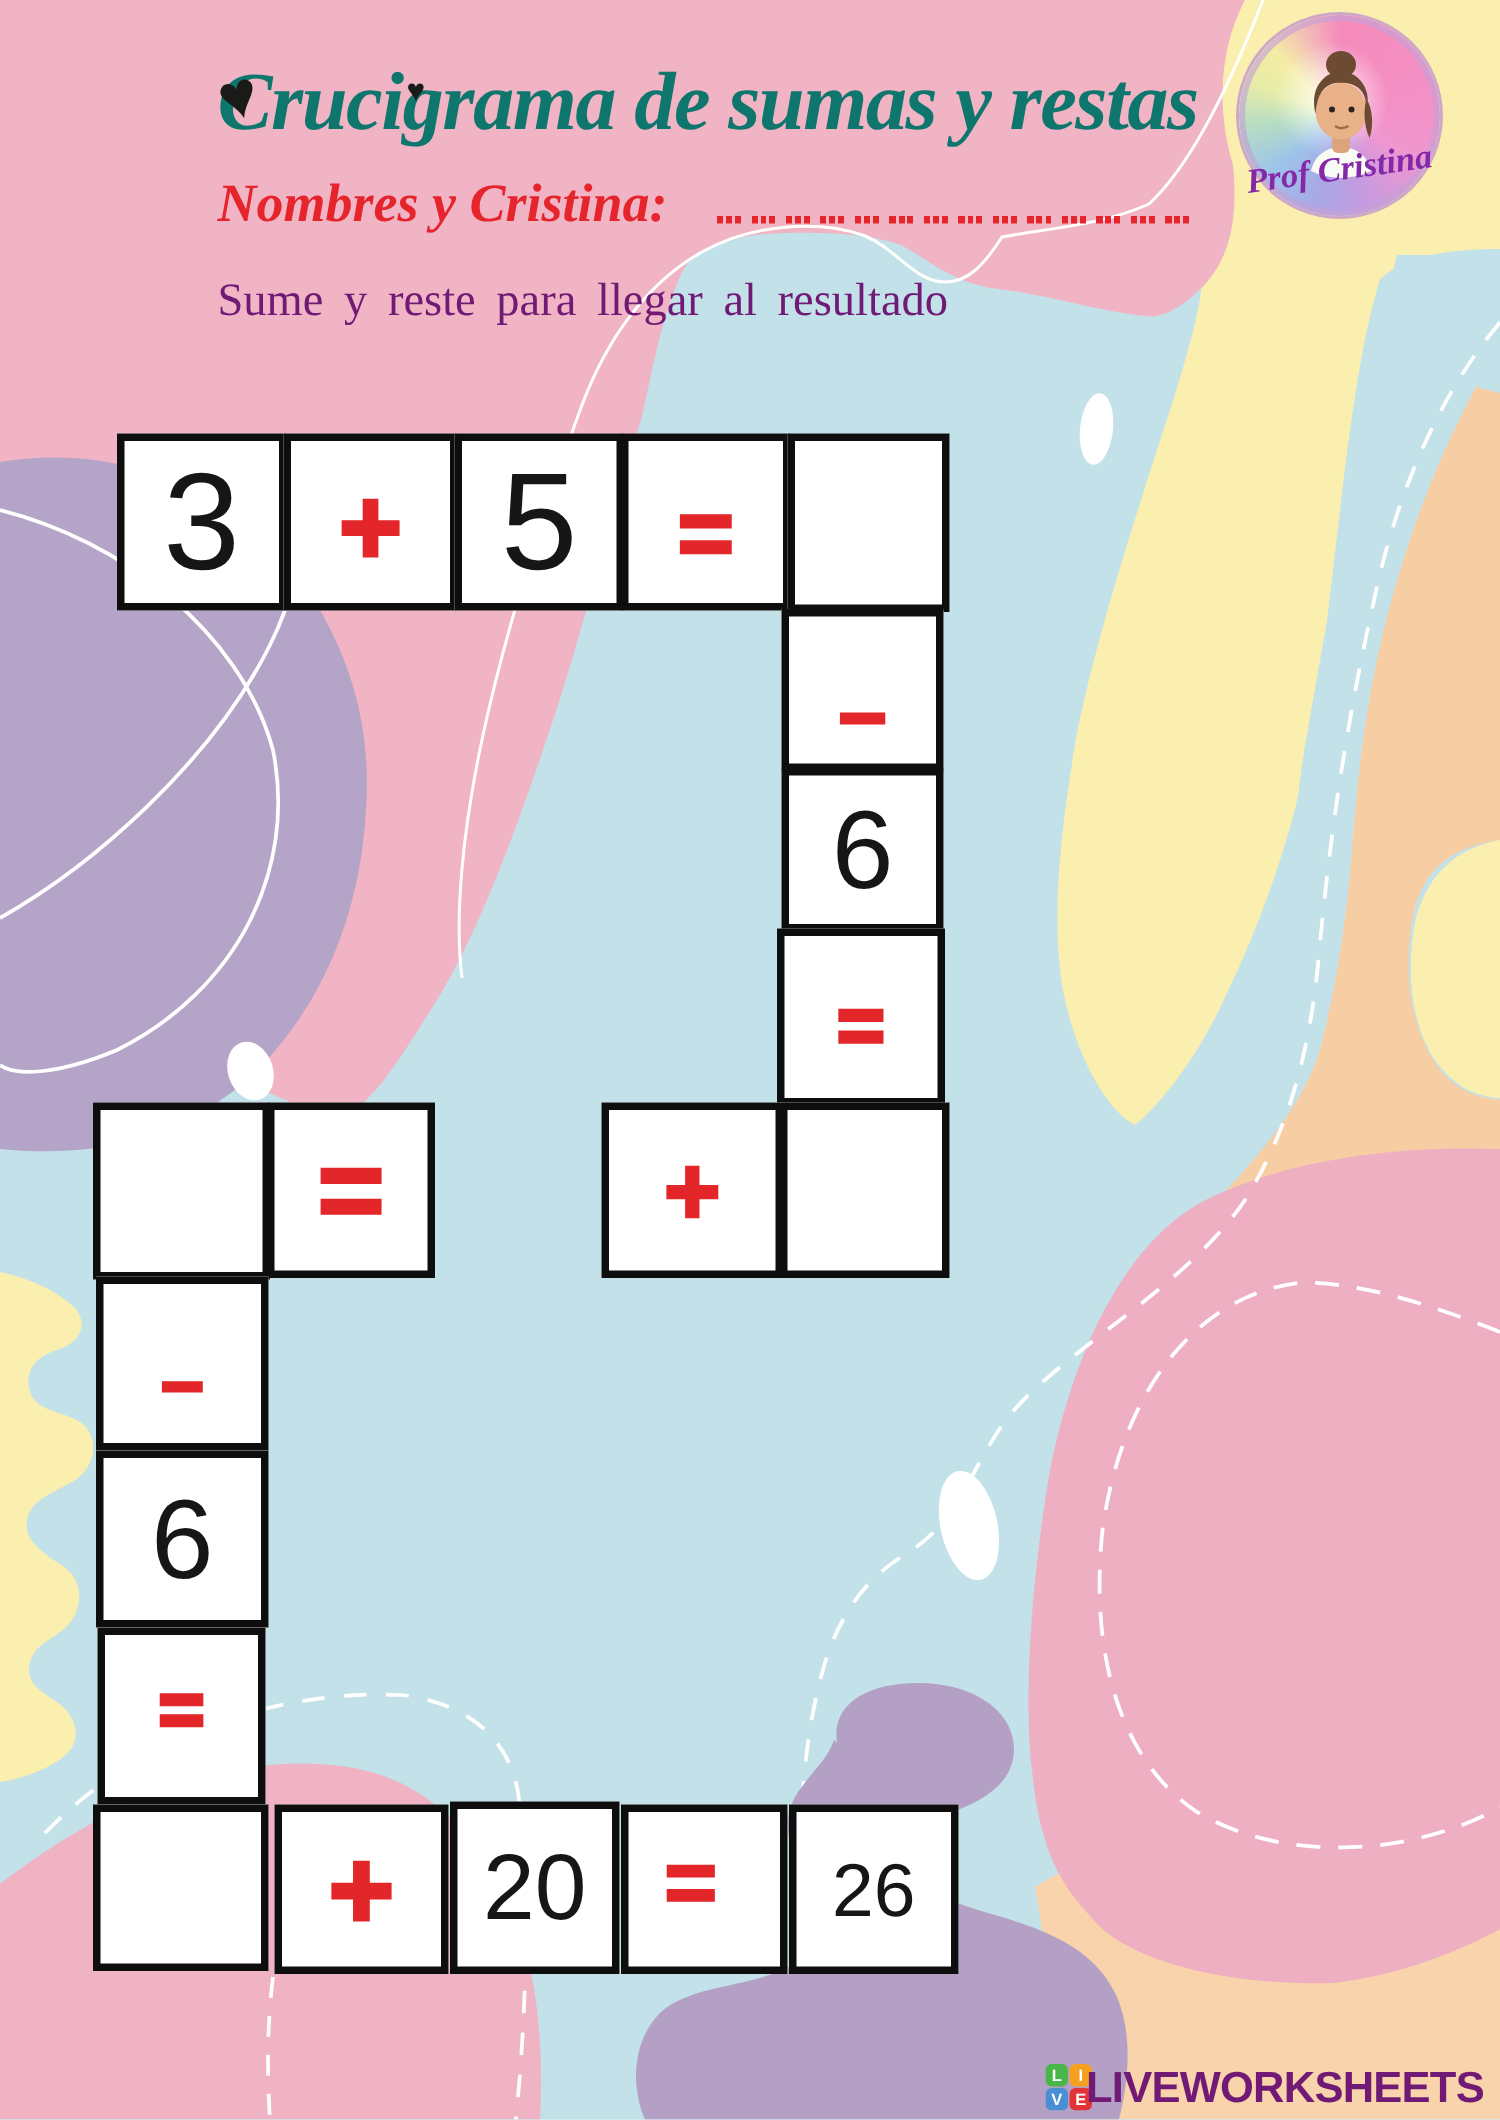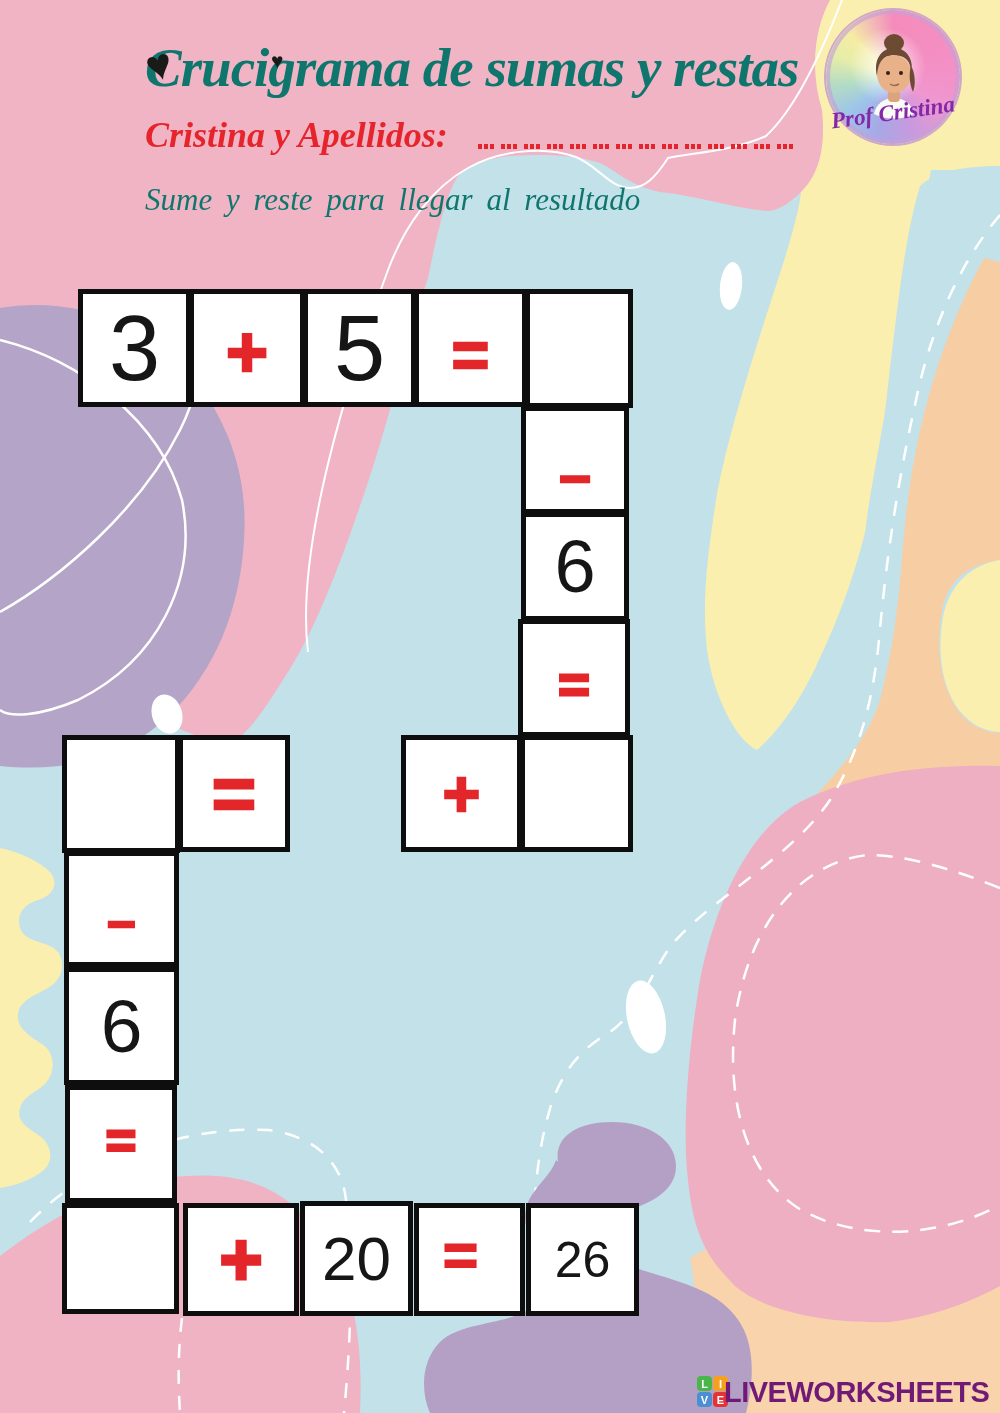--- a/index.html
+++ b/index.html
@@ -57,25 +57,25 @@
 
   <path d="M558,1162 C554,1136 578,1122 612,1122 C648,1122 676,1140 676,1166 C676,1186 660,1198 640,1206 C620,1216 608,1224 610,1244 C612,1262 640,1270 668,1278 C700,1288 730,1300 744,1330 C756,1356 752,1390 746,1413 L430,1413 C420,1390 422,1360 440,1342 C462,1322 500,1326 528,1310 C550,1296 548,1270 536,1250 C524,1230 520,1210 534,1192 C544,1178 552,1172 556,1160 Z" fill="#b5a0c5"></path>
 </svg>
 
 <div class="abs" style="left:145px;top:36px;width:700px;font-family:'Liberation Serif',serif;font-style:italic;font-weight:bold;font-size:55px;color:#0f766e;letter-spacing:-1px;white-space:nowrap;">Crucigrama de sumas y restas</div>
 
 <div class="abs" style="left:146px;top:40px;font-size:44px;color:#1a1a18;transform:rotate(-15deg);">♥</div>
 
 <div class="abs" style="left:271px;top:49px;font-size:21px;color:#1a1a18;">♥</div>
 
-<div class="abs" style="left:145px;top:114px;font-family:'Liberation Serif',serif;font-style:italic;font-weight:bold;font-size:36px;color:#e5252b;white-space:nowrap;">Cristina y Apellidos:</div>
+<div class="abs" style="left:145px;top:114px;font-family:'Liberation Serif',serif;font-style:italic;font-weight:bold;font-size:36px;color:#e5252b;white-space:nowrap;">Nombres y Cristina:</div>
 
 <div class="abs" style="left:478px;top:144px;width:317px;height:5px;background:repeating-linear-gradient(90deg,#e5252b 0 4px,rgba(0,0,0,0) 4px 6px,#e5252b 6px 10px,rgba(0,0,0,0) 10px 12px,#e5252b 12px 16px,rgba(0,0,0,0) 16px 23px);"></div>
 
-<div class="abs" style="left:145px;top:182px;font-family:'Liberation Serif',serif;font-style:italic;font-size:31px;color:#0f766e;word-spacing:6px;white-space:nowrap;">Sume y reste para llegar al resultado</div>
+<div class="abs" style="left:145px;top:182px;font-family:'Liberation Serif',serif;font-size:31px;color:#701a75;word-spacing:6px;white-space:nowrap;">Sume y reste para llegar al resultado</div>
 
 <div class="abs" style="left:826px;top:10px;width:134px;height:134px;border-radius:50%;background:
   radial-gradient(circle at 46% 42%, rgba(255,255,255,0.65) 0 10%, rgba(255,255,255,0) 36%),
   conic-gradient(from 0deg at 50% 50%, #f58bbb, #f48fc4 70deg, #ef97cf 120deg, #c89ade 160deg, #a8a8e6 195deg, #9dc4ea 230deg, #b4dcc4 262deg, #e6eda8 290deg, #f5eca4 315deg, #f2b8b8 340deg, #f58bbb 360deg);
   box-shadow: inset 0 0 0 4px rgba(196,162,214,0.65), 0 0 0 2px #cfa8c8;"></div>
 
 <svg class="abs" style="left:826px;top:10px;" width="134" height="134" viewBox="0 0 134 134">
 
   <path d="M48,104 C50,94 58,88 68,88 C78,88 86,94 88,104 C76,110 60,110 48,104 Z" fill="#fbfbf6"></path>
 

